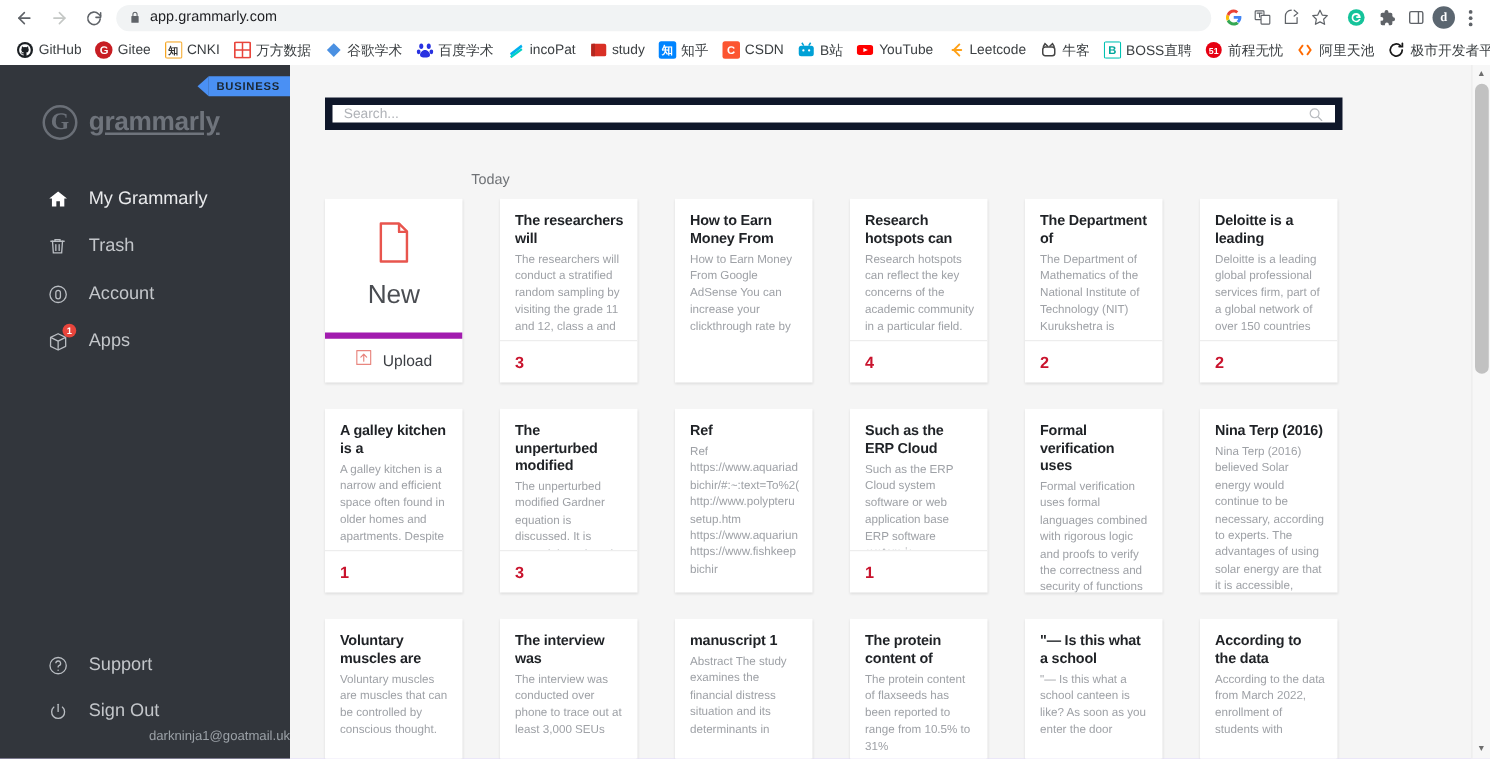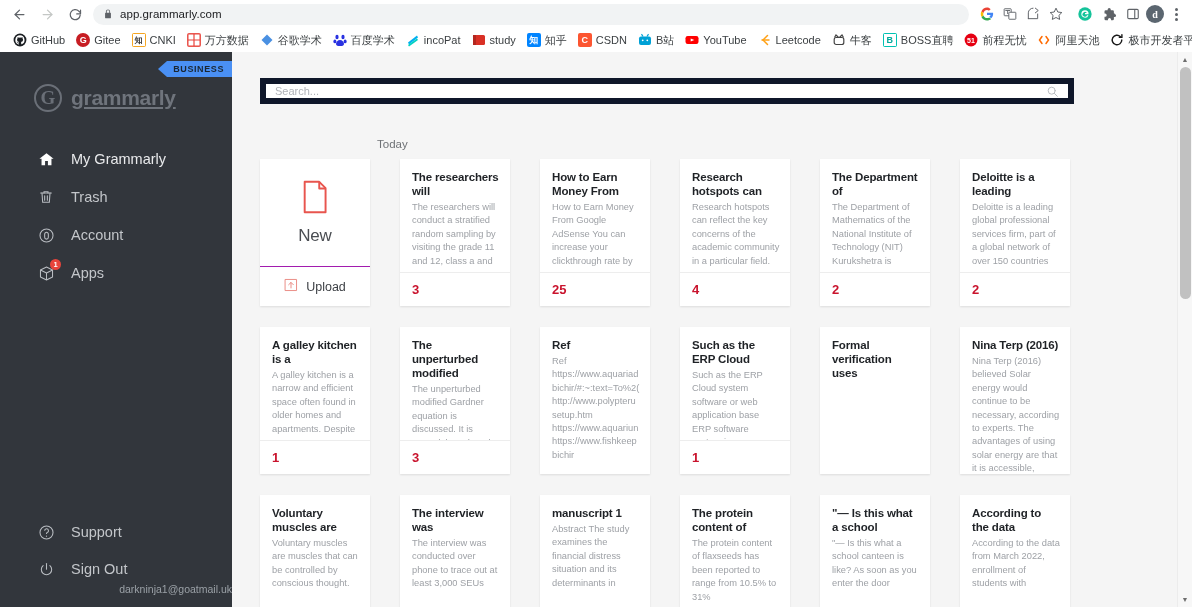--- a/index.html
+++ b/index.html
@@ -269,24 +269,24 @@
   }
 
   
   .card-new { display: flex; flex-direction: column; }
   .new-top {
     flex: 1 1 auto;
     display: flex; flex-direction: column;
     align-items: center; justify-content: center;
     gap: 8px;
   }
-  .new-label { font-size: 17px; color: #4a4d52; letter-spacing: -0.2px; }
+  .new-label { font-size: 21px; color: #4a4d52; letter-spacing: -0.2px; }
   .new-bottom {
     height: 40px;
-    border-top: 1px solid #a21caf;
+    border-top: 5px solid #a21caf;
     display: flex; align-items: center; justify-content: center;
     gap: 8px;
   }
   .upload-label { font-size: 12.5px; color: #3c3f44; }
 
   
   .page-scroll {
     position: absolute;
     top: 0; right: 0;
     width: 15px;
@@ -671,23 +671,20 @@
           </div>
           <div class="card-foot">
             <span class="card-score">3</span>
           </div>
         </div>
         <div class="card">
           <div class="card-body">
             <div class="card-title">How to Earn Money From</div>
             <div class="card-snippet">How to Earn Money From Google AdSense You can increase your clickthrough rate by</div>
           </div>
-          <div class="card-foot">
-            <span class="card-score">25</span>
-          </div>
         </div>
         <div class="card">
           <div class="card-body">
             <div class="card-title">Research hotspots can</div>
             <div class="card-snippet">Research hotspots can reflect the key concerns of the academic community in a particular field.</div>
           </div>
           <div class="card-foot">
             <span class="card-score">4</span>
           </div>
         </div>
@@ -738,20 +735,21 @@
             <div class="card-title">Such as the ERP Cloud</div>
             <div class="card-snippet">Such as the ERP Cloud system software or web application base ERP software system is</div>
           </div>
           <div class="card-foot">
             <span class="card-score">1</span>
           </div>
         </div>
         <div class="card">
           <div class="card-body">
             <div class="card-title">Formal verification uses</div>
+            <div class="card-snippet">Formal verification uses formal languages combined with rigorous logic and proofs to verify the correctness and security of functions</div>
           </div>
         </div>
         <div class="card">
           <div class="card-body">
             <div class="card-title">Nina Terp (2016)</div>
             <div class="card-snippet">Nina Terp (2016) believed Solar energy would continue to be necessary, according to experts. The advantages of using solar energy are that it is accessible,</div>
           </div>
         </div>
         <div class="card">
           <div class="card-body">

